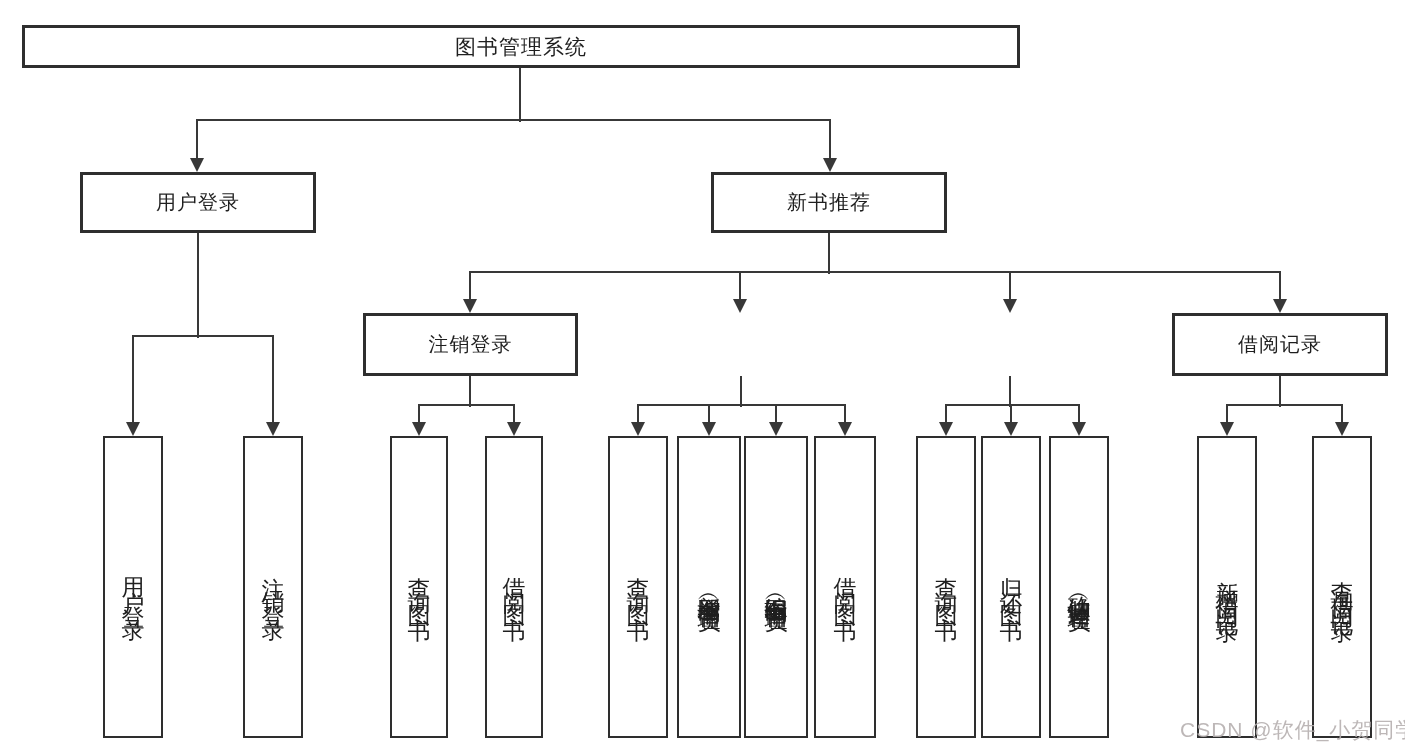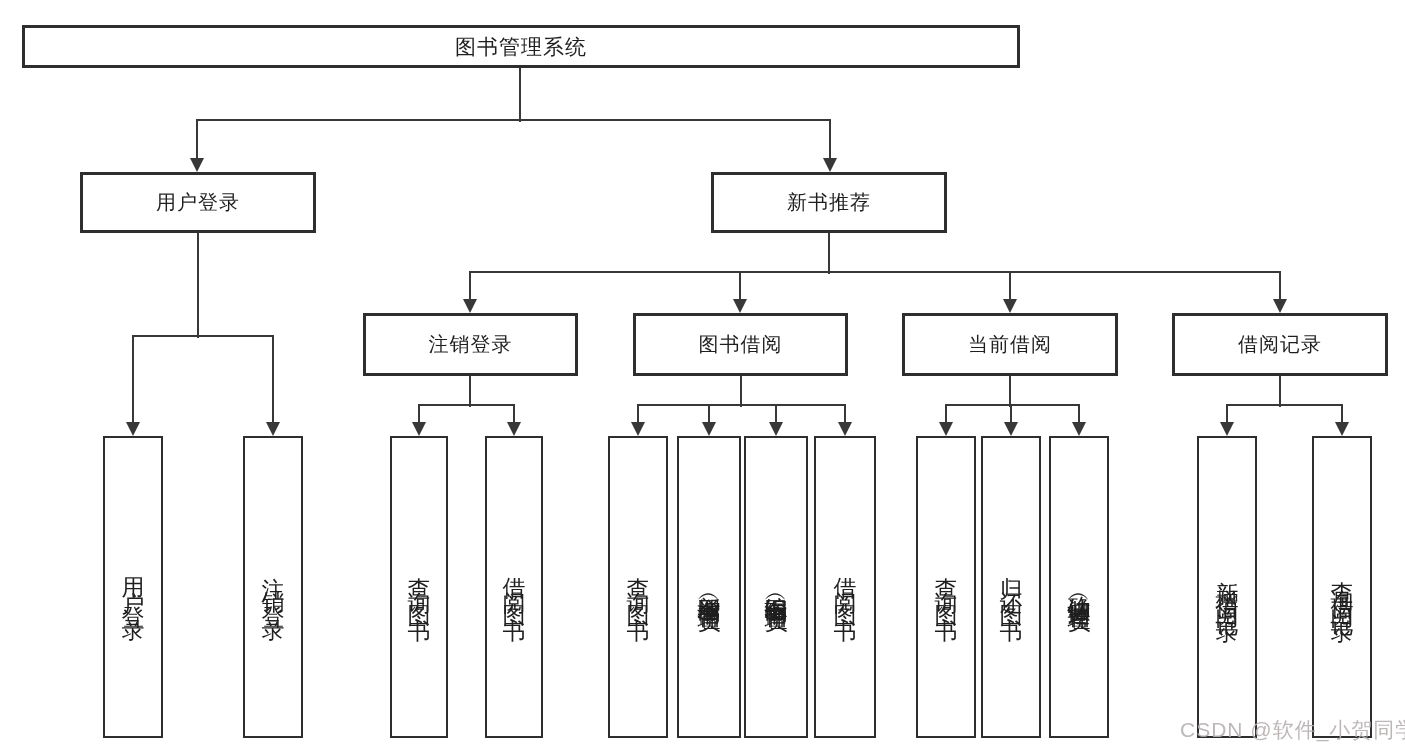--- a/index.html
+++ b/index.html
@@ -122,22 +122,20 @@
       <div class="arrow" style="left: 1220px; top: 422px;"></div>
       <div class="arrow" style="left: 1335px; top: 422px;"></div>
     </div>
 
   <div class="node root" style="left:22px;top:25px;width:998px;height:43px;">图书管理系统</div>
 
   <div class="node" style="left:80px;top:172px;width:236px;height:61px;">用户登录</div>
   <div class="node" style="left:711px;top:172px;width:236px;height:61px;">新书推荐</div>
 
   <div class="node" style="left:363px;top:313px;width:215px;height:63px;">注销登录</div>
-  <div class="node" style="left:633px;top:313px;width:215px;height:63px;">图书借阅</div>
-  <div class="node" style="left:902px;top:313px;width:216px;height:63px;">当前借阅</div>
   <div class="node" style="left:1172px;top:313px;width:216px;height:63px;">借阅记录</div>
 
   <div class="leaf sp14" style="left:103px;top:436px;width:60px;height:302px;">用户登录</div>
   <div class="leaf sp14" style="left:243px;top:436px;width:60px;height:302px;">注销登录</div>
 
   <div class="leaf sp14" style="left:390px;top:436px;width:58px;height:302px;">查询图书</div>
   <div class="leaf sp14" style="left:485px;top:436px;width:58px;height:302px;">借阅图书</div>
 
   <div class="leaf sp14" style="left:608px;top:436px;width:60px;height:302px;">查询图书</div>
   <div class="leaf sp2" style="left:677px;top:436px;width:64px;height:302px;">新增图书（管理员）</div>

